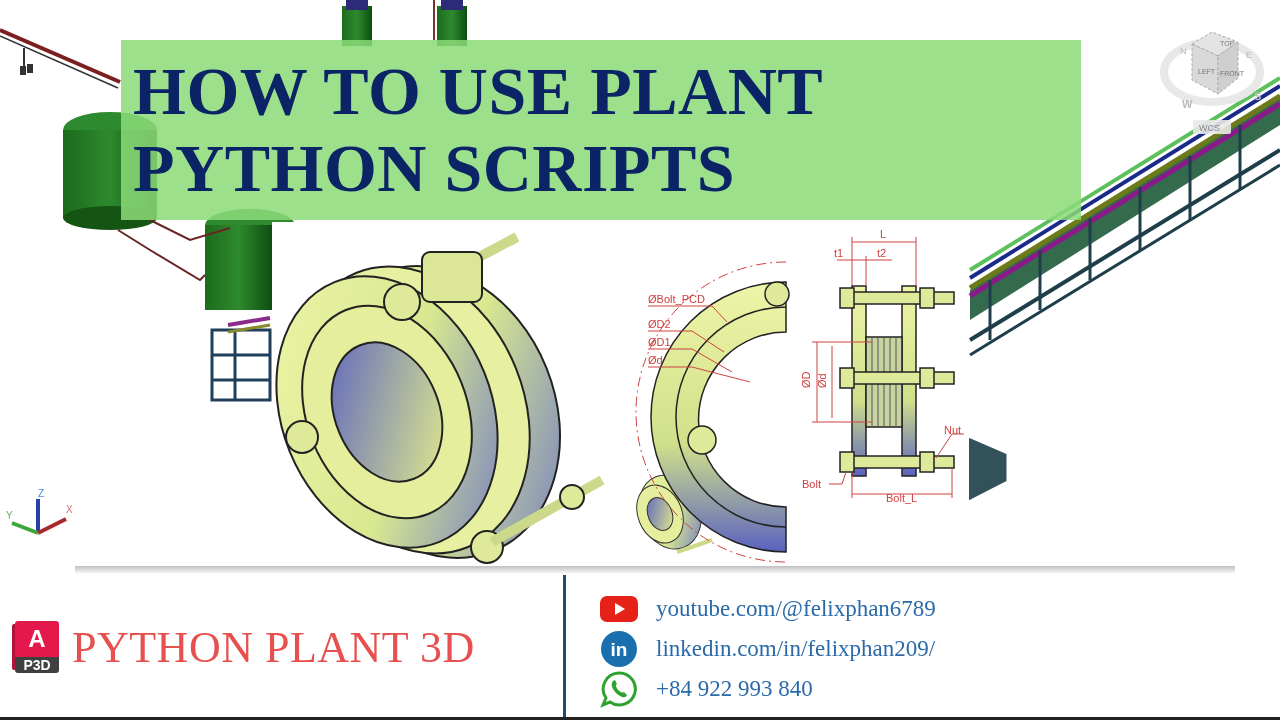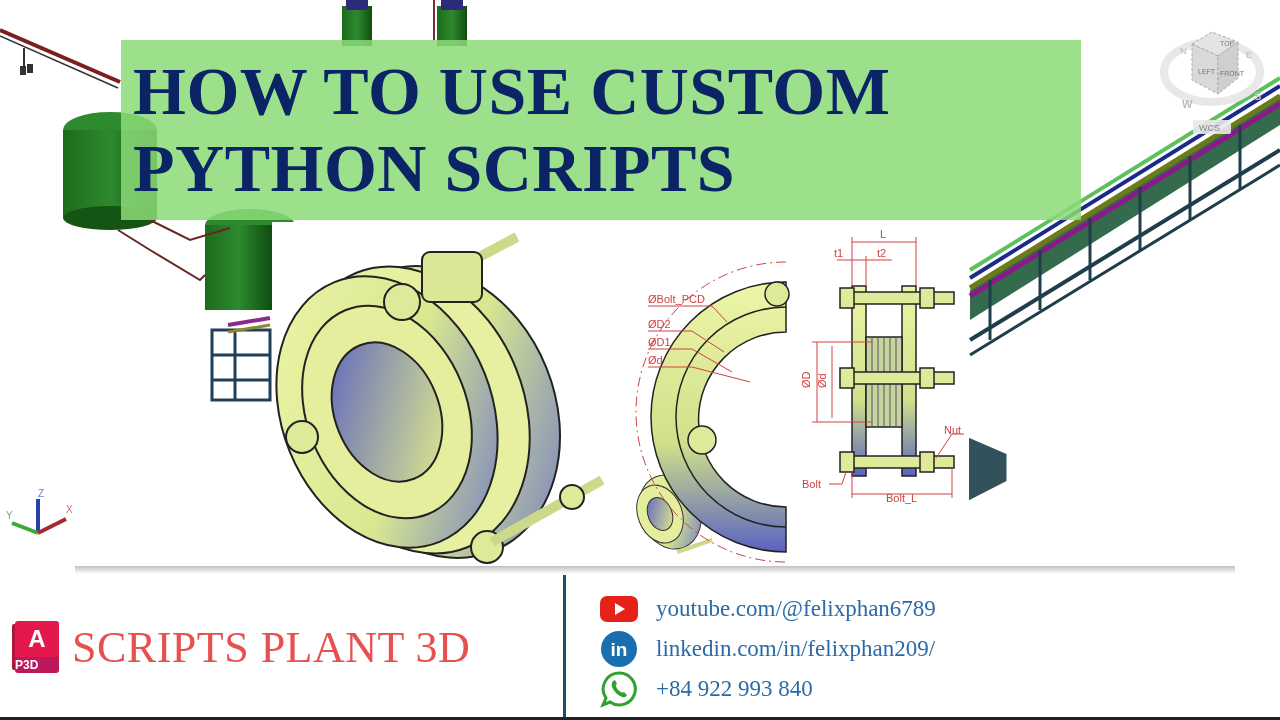--- a/index.html
+++ b/index.html
@@ -30,22 +30,22 @@
     background: linear-gradient(to bottom, rgba(0,0,0,0.25), rgba(0,0,0,0)); }
 
   .footer { position: absolute; left: 0; top: 575px; width: 1280px; height: 145px; background: #ffffff; }
   .footer-divider { position: absolute; left: 563px; top: 0; width: 3px; height: 145px; background: #1f4e6e; }
   .footer-bottom-line { position: absolute; left: 0; top: 142px; width: 1280px; height: 3px; background: #222; }
 
   .brand { position: absolute; left: 12px; top: 46px; height: 52px; display: flex; align-items: center; }
   .brand-logo { position: relative; width: 48px; height: 52px; }
   .brand-logo .front { position: absolute; left: 3px; top: 0; width: 44px; height: 36px; background: #e3194b; border-radius: 3px 3px 0 0;
     color: #fff; font-family: "Liberation Sans", sans-serif; font-weight: bold; font-size: 24px; text-align: center; line-height: 36px; }
-  .brand-logo .bottom { position: absolute; left: 3px; top: 36px; width: 44px; height: 16px; background: #be185d; border-radius: 0 0 3px 3px;
-    color: #fff; font-family: "Liberation Sans", sans-serif; font-weight: bold; font-size: 12px; text-align: left; line-height: 16px; }
+  .brand-logo .bottom { position: absolute; left: 3px; top: 36px; width: 44px; height: 16px; background: #404040; border-radius: 0 0 3px 3px;
+    color: #fff; font-family: "Liberation Sans", sans-serif; font-weight: bold; font-size: 14px; text-align: center; line-height: 16px; }
   .brand-logo .side { position: absolute; left: 0; top: 3px; width: 5px; height: 46px; background: #b0133b; border-radius: 2px 0 0 2px; }
   .brand-name { margin-left: 12px; font-family: "Liberation Serif", serif; color: #e6504e; font-size: 44px; letter-spacing: 0.5px; white-space: nowrap; }
 
   .contacts { position: absolute; left: 600px; top: 14px; }
   .contact-row { display: flex; align-items: center; height: 40px; text-align: right; }
   .contact-icon { width: 38px; height: 36px; display: flex; align-items: center; justify-content: center; margin-right: 18px; }
   .contact-text { font-family: "Liberation Serif", serif; font-size: 23px; color: #2b6aa8; white-space: nowrap; }
 </style>
 </head>
 <body>
@@ -139,21 +139,21 @@
     <line x1="34" y1="48" x2="34" y2="14" stroke="#2a3fa8" stroke-width="4"></line>
     <line x1="34" y1="48" x2="8" y2="38" stroke="#3aa83a" stroke-width="4"></line>
     <line x1="34" y1="48" x2="62" y2="34" stroke="#a82a2a" stroke-width="4"></line>
     <text x="34" y="12" font-family="Liberation Sans, sans-serif" font-size="10" fill="#4a8ad8">Z</text>
     <text x="2" y="34" font-family="Liberation Sans, sans-serif" font-size="10" fill="#6ab06a">Y</text>
     <text x="62" y="28" font-family="Liberation Sans, sans-serif" font-size="10" fill="#d07070">X</text>
   </svg>
 </div>
 
 <div class="title-banner">
-  <div class="title-line l1">HOW TO USE CUSTOM</div>
+  <div class="title-line l1">HOW TO USE PLANT</div>
   <div class="title-line l2">PYTHON SCRIPTS</div>
 </div>
 
 <div class="drawing-panel">
   <svg width="697" height="350" viewBox="0 0 697 350">
     <defs>
       <linearGradient id="metal" x1="0" y1="0" x2="1" y2="1">
         <stop offset="0" stop-color="#eef5a8"></stop>
           <stop offset="0.55" stop-color="#d8e890"></stop>
           <stop offset="1" stop-color="#6a72c8"></stop>
@@ -264,21 +264,21 @@
 
 <div class="shadow-bar"></div>
 
 <div class="footer">
   <div class="brand">
     <div class="brand-logo">
       <div class="side"></div>
       <div class="front">A</div>
       <div class="bottom">P3D</div>
     </div>
-    <div class="brand-name">SCRIPTS PLANT 3D</div>
+    <div class="brand-name">PYTHON PLANT 3D</div>
   </div>
 
   <div class="footer-divider"></div>
 
   <div class="contacts">
     <div class="contact-row">
       <span class="contact-icon">
         <svg width="38" height="26" viewBox="0 0 38 26">
             <rect x="0" y="0" width="38" height="26" rx="7" fill="#e62117"></rect>
             <polygon points="15,7 15,19 25,13" fill="#fff"></polygon>

